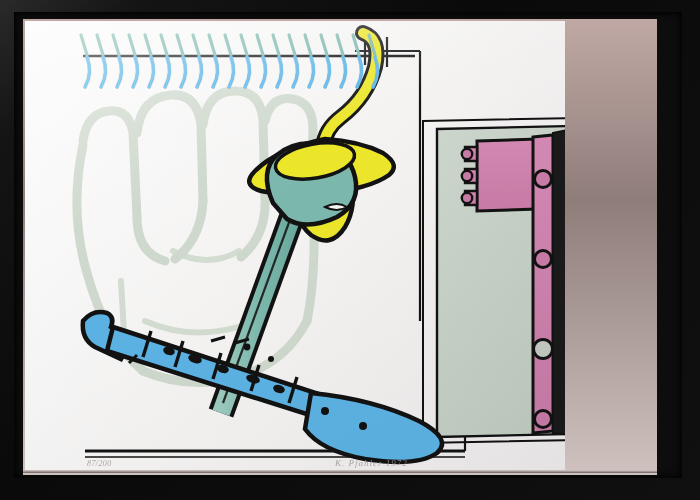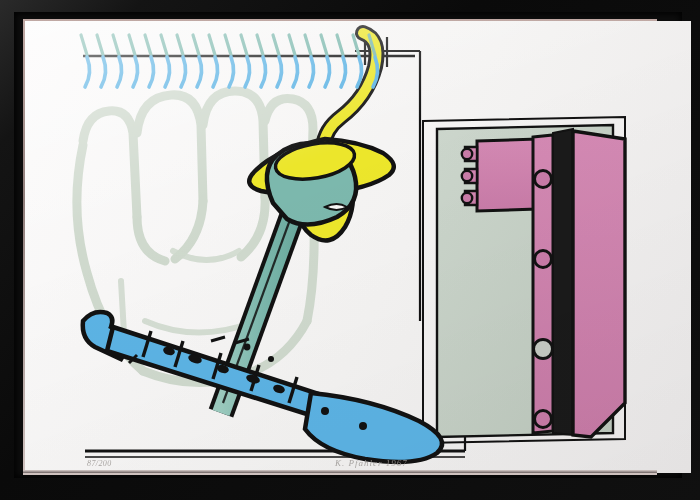--- a/index.html
+++ b/index.html
@@ -16,24 +16,24 @@
   }
   .frame-inner-shadow{position:absolute;left:14px;top:12px;right:18px;bottom:22px;
     background:#0d0d0d;
     box-shadow:inset 0 0 6px 2px rgba(0,0,0,.9);}
 
   
   .mat-bevel{position:absolute;left:23px;top:19px;width:634px;height:456px;
     background:linear-gradient(180deg,#c0a9a4,#8f7d7a 40%,#cfc2bf);}
 
   
-  .sheet{position:absolute;left:25px;top:21px;width:666px;height:452px;
+  .sheet{position:absolute;left:25px;top:21px;width:532px;height:452px;
     background:
       linear-gradient(115deg,#fbfafa 0%,#f4f3f2 55%,#eceaea 100%);
-    overflow:hidden;}
+    overflow:hidden;padding-left:8px;}
   .sheet-sheen{position:absolute;inset:0;
     background:linear-gradient(160deg,rgba(255,255,255,.55) 0%,rgba(255,255,255,0) 35%,
                rgba(0,0,0,.035) 100%);
     pointer-events:none;}
 
   
   .print-area{position:absolute;left:0;top:0;width:630px;height:452px;}
   .print-area svg{display:block;}
 
   
@@ -260,17 +260,17 @@
             <path d="M350 36 Q356 52 348 66"></path>
           </g>
         </g>
 
       </svg>
     </div>
 
     <div class="sheet-sheen"></div>
 
     <div class="pencil edition">87/200</div>
-    <div class="pencil signature">K. Pfahler  1967</div>
+    <div class="pencil signature">K. Pfahler  1972</div>
   </div>
 
   <div class="lip-highlight"></div>
 </div>
 
 </body></html>

